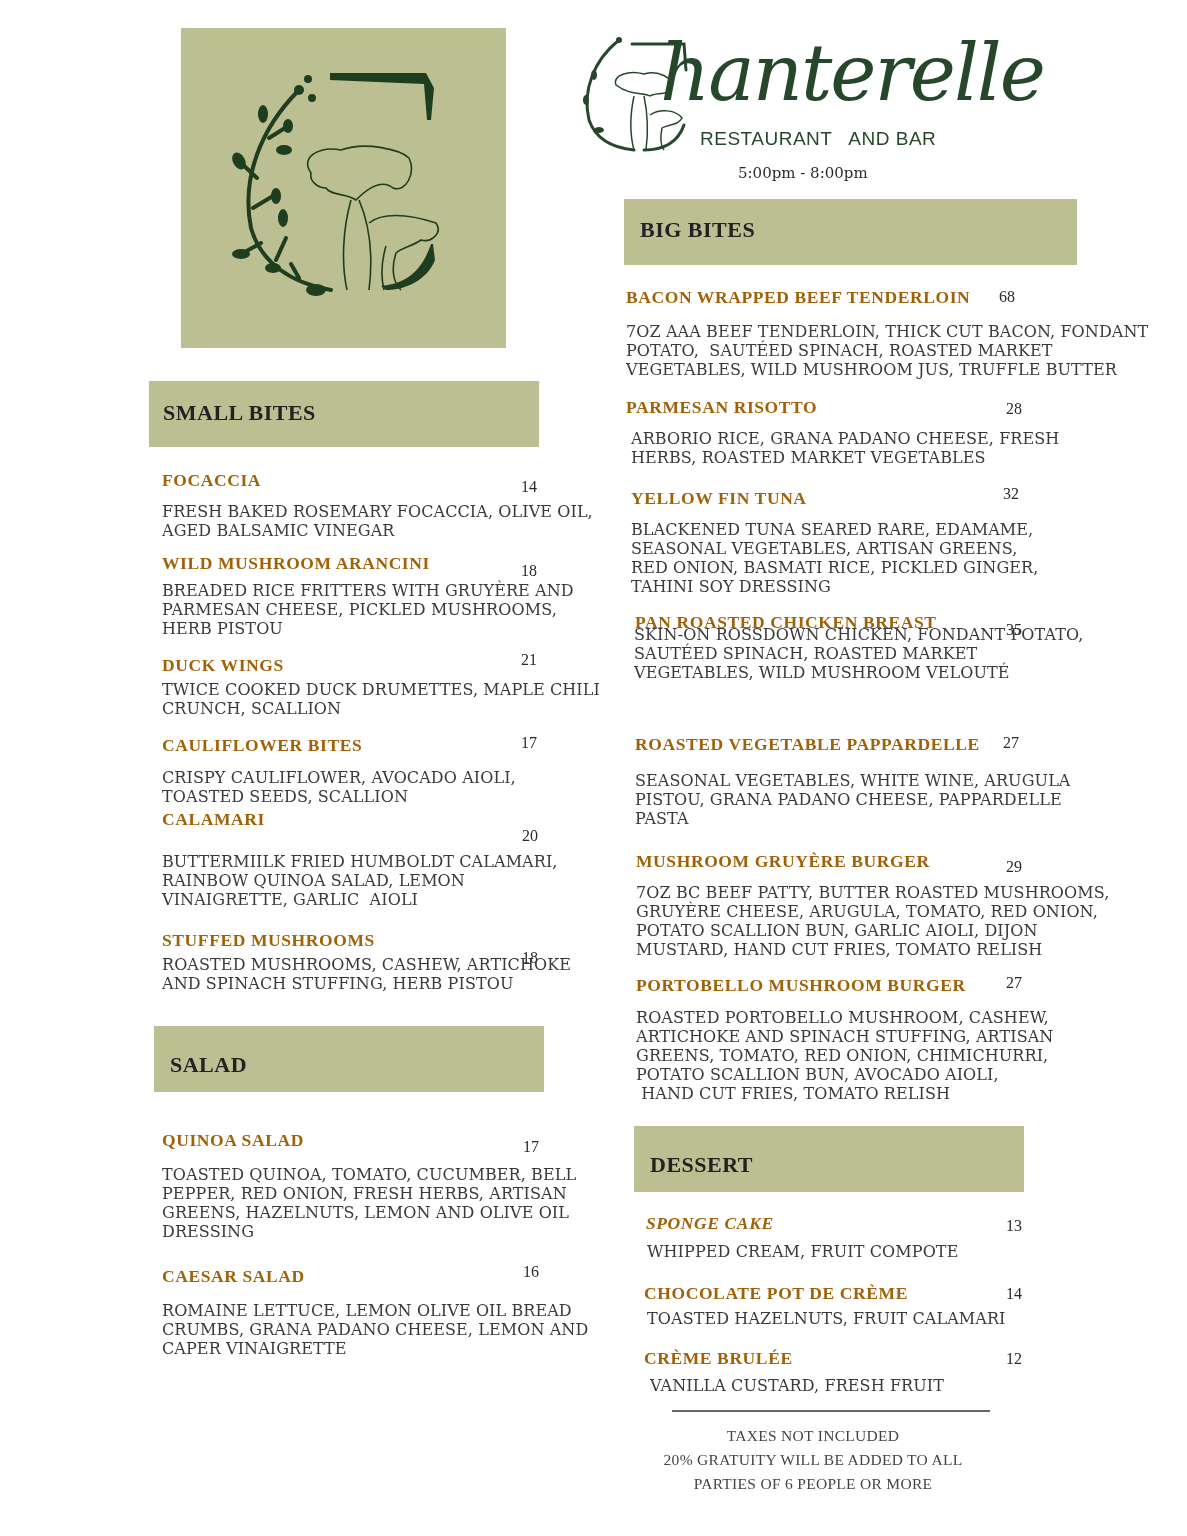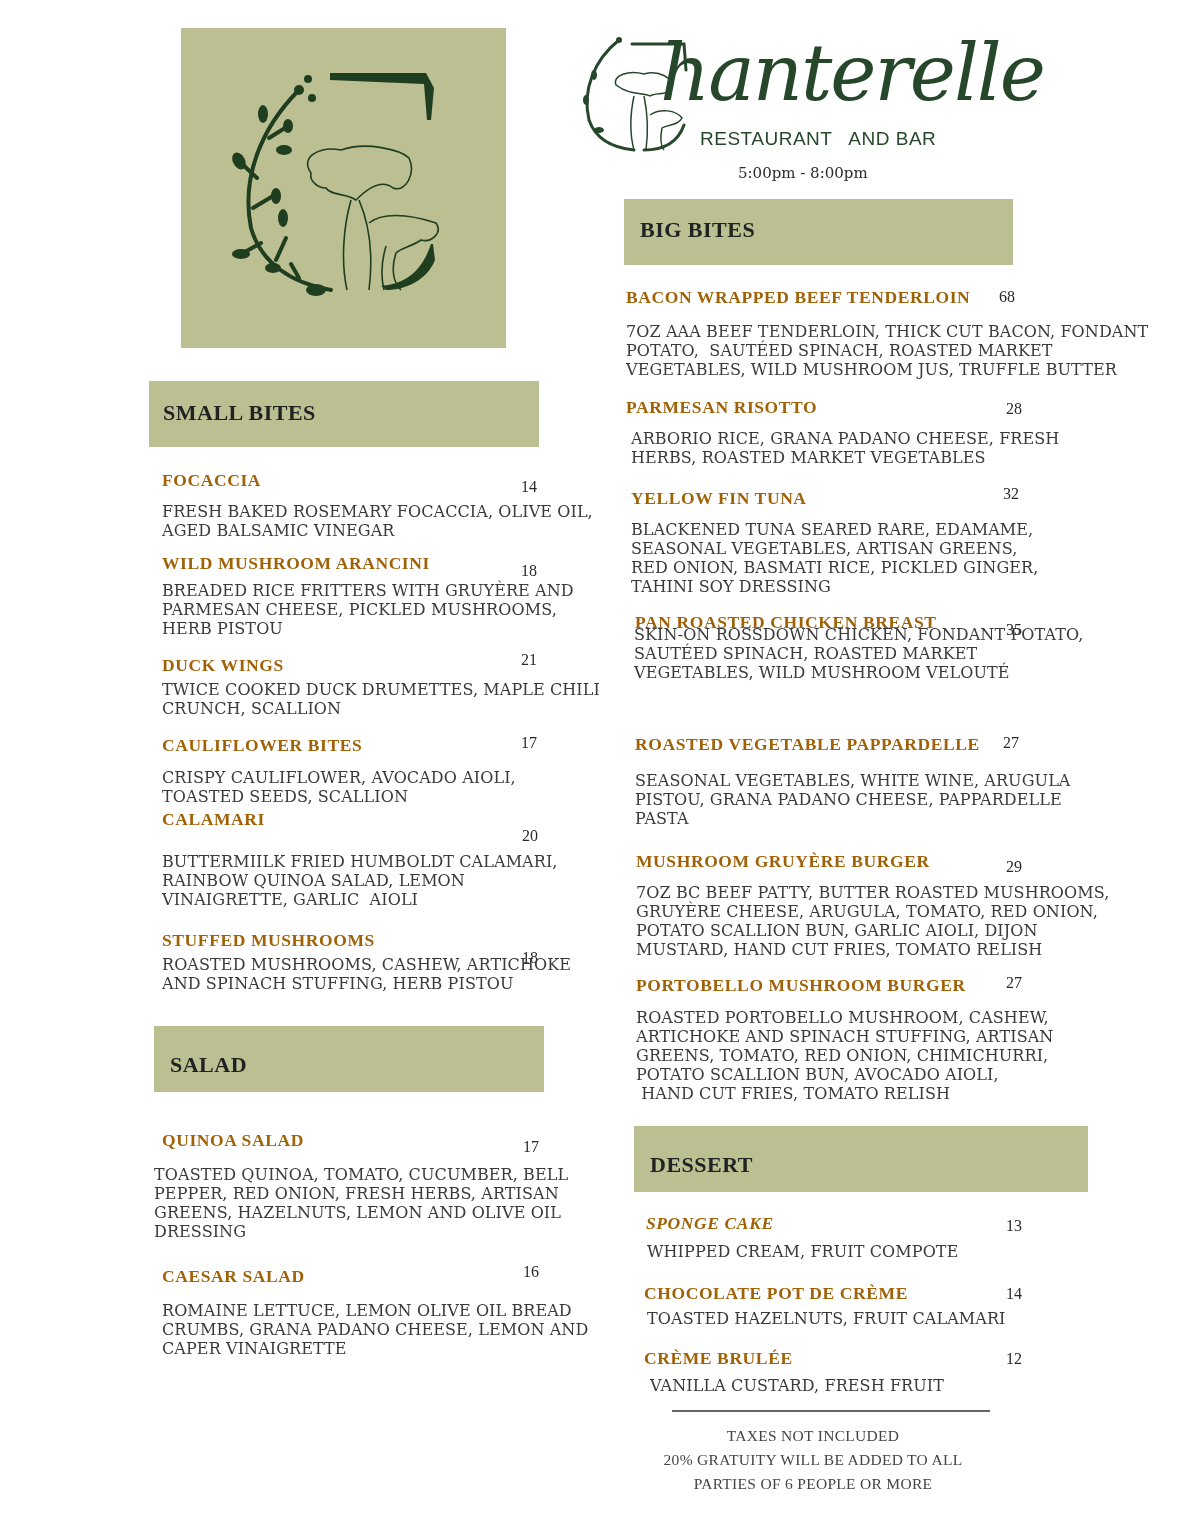--- a/index.html
+++ b/index.html
@@ -114,32 +114,32 @@
 <div class="abs item-price" style="left:522px;top:949px;">18</div>
 <div class="abs item-desc" style="left:162px;top:955px;">ROASTED MUSHROOMS, CASHEW, ARTICHOKE
 AND SPINACH STUFFING, HERB PISTOU</div>
 
 <div class="abs section-bar" style="left:154px;top:1026px;width:390px;">
   <span class="title" style="left:16px;top:26px;">SALAD</span>
 </div>
 
 <div class="abs item-name" style="left:162px;top:1130px;">QUINOA SALAD</div>
 <div class="abs item-price" style="left:523px;top:1138px;">17</div>
-<div class="abs item-desc" style="left:154px;top:1165px;">TOASTED QUINOA, TOMATO, CUCUMBER, BELL
+<div class="abs item-desc" style="left:162px;top:1165px;">TOASTED QUINOA, TOMATO, CUCUMBER, BELL
 PEPPER, RED ONION, FRESH HERBS, ARTISAN
 GREENS, HAZELNUTS, LEMON AND OLIVE OIL
 DRESSING</div>
 
 <div class="abs item-name" style="left:162px;top:1266px;">CAESAR SALAD</div>
 <div class="abs item-price" style="left:523px;top:1263px;">16</div>
 <div class="abs item-desc" style="left:162px;top:1301px;">ROMAINE LETTUCE, LEMON OLIVE OIL BREAD
 CRUMBS, GRANA PADANO CHEESE, LEMON AND
 CAPER VINAIGRETTE</div>
 
-<div class="abs section-bar" style="left:624px;top:199px;width:389px;">
+<div class="abs section-bar" style="left:624px;top:199px;width:453px;">
   <span class="title" style="left:16px;top:18px;">BIG BITES</span>
 </div>
 
 <div class="abs item-name" style="left:626px;top:287px;">BACON WRAPPED BEEF TENDERLOIN</div>
 <div class="abs item-price" style="left:999px;top:288px;">68</div>
 <div class="abs item-desc" style="left:626px;top:322px;">7OZ AAA BEEF TENDERLOIN, THICK CUT BACON, FONDANT
 POTATO,  SAUTÉED SPINACH, ROASTED MARKET
 VEGETABLES, WILD MUSHROOM JUS, TRUFFLE BUTTER</div>
 
 <div class="abs item-name" style="left:626px;top:397px;">PARMESAN RISOTTO</div>
@@ -174,21 +174,21 @@
 MUSTARD, HAND CUT FRIES, TOMATO RELISH</div>
 
 <div class="abs item-name" style="left:636px;top:975px;">PORTOBELLO MUSHROOM BURGER</div>
 <div class="abs item-price" style="left:1006px;top:974px;">27</div>
 <div class="abs item-desc" style="left:636px;top:1008px;">ROASTED PORTOBELLO MUSHROOM, CASHEW,
 ARTICHOKE AND SPINACH STUFFING, ARTISAN
 GREENS, TOMATO, RED ONION, CHIMICHURRI,
 POTATO SCALLION BUN, AVOCADO AIOLI,
  HAND CUT FRIES, TOMATO RELISH</div>
 
-<div class="abs section-bar" style="left:634px;top:1126px;width:454px;">
+<div class="abs section-bar" style="left:634px;top:1126px;width:390px;">
   <span class="title" style="left:16px;top:26px;">DESSERT</span>
 </div>
 
 <div class="abs item-name" style="left:646px;top:1213px;font-style:italic;">SPONGE CAKE</div>
 <div class="abs item-price" style="left:1006px;top:1217px;">13</div>
 <div class="abs item-desc" style="left:647px;top:1242px;">WHIPPED CREAM, FRUIT COMPOTE</div>
 
 <div class="abs item-name" style="left:644px;top:1283px;">CHOCOLATE POT DE CRÈME</div>
 <div class="abs item-price" style="left:1006px;top:1285px;">14</div>
 <div class="abs item-desc" style="left:647px;top:1309px;">TOASTED HAZELNUTS, FRUIT CALAMARI</div>

